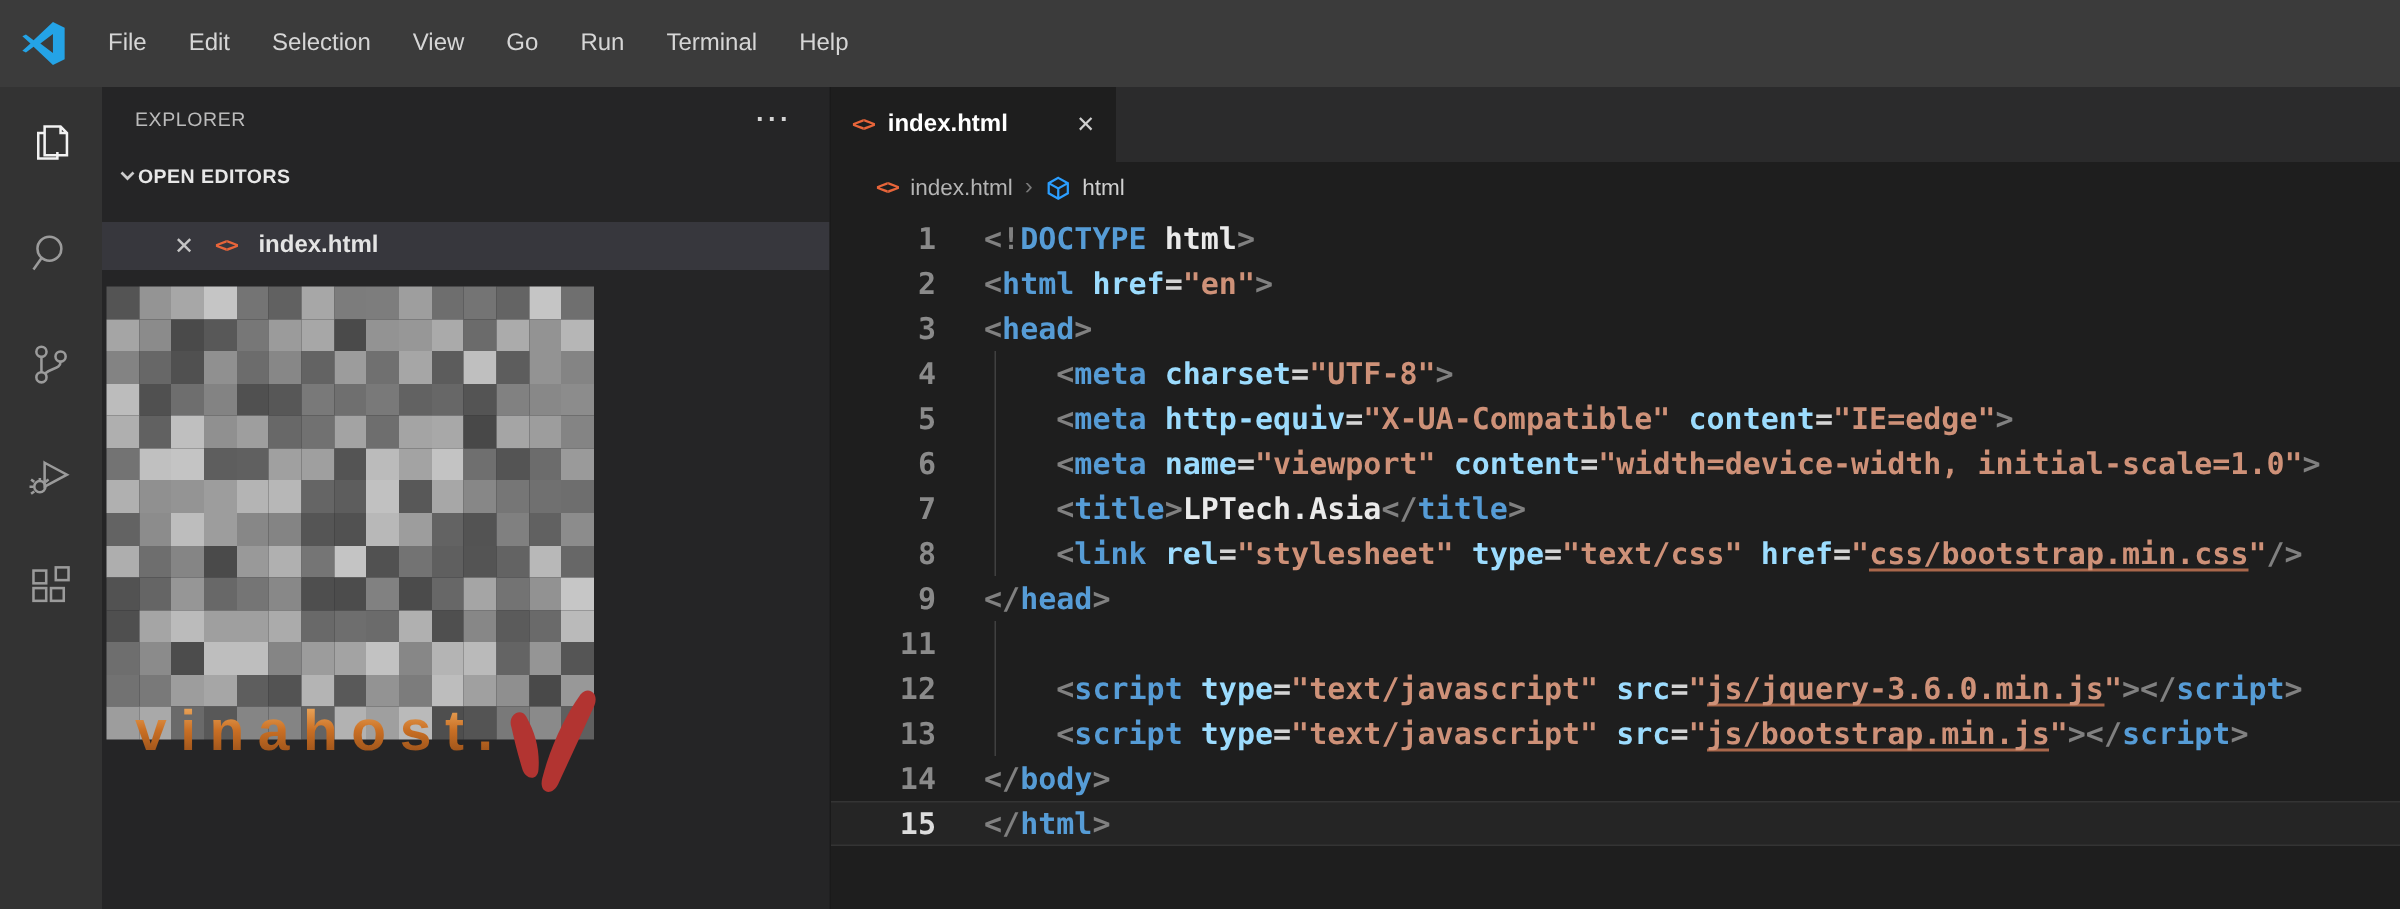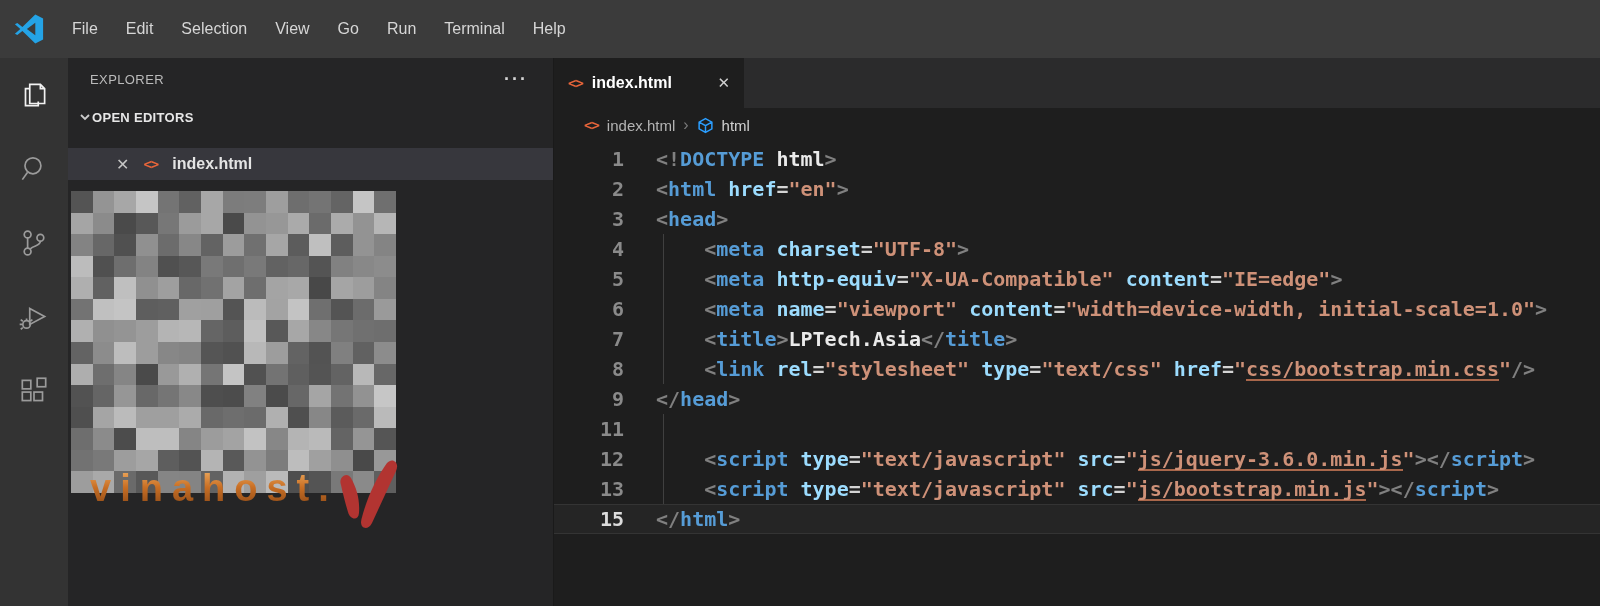--- a/index.html
+++ b/index.html
@@ -403,16 +403,17 @@
         <div class="line"><span class="gutter">3</span><span class="content"><span class="tk-p">&lt;</span><span class="tk-t">head</span><span class="tk-p">&gt;</span></span></div>
         <div class="line"><span class="gutter">4</span><span class="content guide"><span class="tk-w">    </span><span class="tk-p">&lt;</span><span class="tk-t">meta</span><span class="tk-w"> </span><span class="tk-a">charset</span><span class="tk-w">=</span><span class="tk-s">"UTF-8"</span><span class="tk-p">&gt;</span></span></div>
         <div class="line"><span class="gutter">5</span><span class="content guide"><span class="tk-w">    </span><span class="tk-p">&lt;</span><span class="tk-t">meta</span><span class="tk-w"> </span><span class="tk-a">http-equiv</span><span class="tk-w">=</span><span class="tk-s">"X-UA-Compatible"</span><span class="tk-w"> </span><span class="tk-a">content</span><span class="tk-w">=</span><span class="tk-s">"IE=edge"</span><span class="tk-p">&gt;</span></span></div>
         <div class="line"><span class="gutter">6</span><span class="content guide"><span class="tk-w">    </span><span class="tk-p">&lt;</span><span class="tk-t">meta</span><span class="tk-w"> </span><span class="tk-a">name</span><span class="tk-w">=</span><span class="tk-s">"viewport"</span><span class="tk-w"> </span><span class="tk-a">content</span><span class="tk-w">=</span><span class="tk-s">"width=device-width, initial-scale=1.0"</span><span class="tk-p">&gt;</span></span></div>
         <div class="line"><span class="gutter">7</span><span class="content guide"><span class="tk-w">    </span><span class="tk-p">&lt;</span><span class="tk-t">title</span><span class="tk-p">&gt;</span><span class="tk-b">LPTech.Asia</span><span class="tk-p">&lt;</span><span class="tk-p">/</span><span class="tk-t">title</span><span class="tk-p">&gt;</span></span></div>
         <div class="line"><span class="gutter">8</span><span class="content guide"><span class="tk-w">    </span><span class="tk-p">&lt;</span><span class="tk-t">link</span><span class="tk-w"> </span><span class="tk-a">rel</span><span class="tk-w">=</span><span class="tk-s">"stylesheet"</span><span class="tk-w"> </span><span class="tk-a">type</span><span class="tk-w">=</span><span class="tk-s">"text/css"</span><span class="tk-w"> </span><span class="tk-a">href</span><span class="tk-w">=</span><span class="tk-s">"</span><span class="tk-sl">css/bootstrap.min.css</span><span class="tk-s">"</span><span class="tk-p">/&gt;</span></span></div>
         <div class="line"><span class="gutter">9</span><span class="content"><span class="tk-p">&lt;</span><span class="tk-p">/</span><span class="tk-t">head</span><span class="tk-p">&gt;</span></span></div>
         <div class="line"><span class="gutter">11</span><span class="content guide"></span></div>
         <div class="line"><span class="gutter">12</span><span class="content guide"><span class="tk-w">    </span><span class="tk-p">&lt;</span><span class="tk-t">script</span><span class="tk-w"> </span><span class="tk-a">type</span><span class="tk-w">=</span><span class="tk-s">"text/javascript"</span><span class="tk-w"> </span><span class="tk-a">src</span><span class="tk-w">=</span><span class="tk-s">"</span><span class="tk-sl">js/jquery-3.6.0.min.js</span><span class="tk-s">"</span><span class="tk-p">&gt;</span><span class="tk-p">&lt;</span><span class="tk-p">/</span><span class="tk-t">script</span><span class="tk-p">&gt;</span></span></div>
         <div class="line"><span class="gutter">13</span><span class="content guide"><span class="tk-w">    </span><span class="tk-p">&lt;</span><span class="tk-t">script</span><span class="tk-w"> </span><span class="tk-a">type</span><span class="tk-w">=</span><span class="tk-s">"text/javascript"</span><span class="tk-w"> </span><span class="tk-a">src</span><span class="tk-w">=</span><span class="tk-s">"</span><span class="tk-sl">js/bootstrap.min.js</span><span class="tk-s">"</span><span class="tk-p">&gt;</span><span class="tk-p">&lt;</span><span class="tk-p">/</span><span class="tk-t">script</span><span class="tk-p">&gt;</span></span></div>
+        <div class="line"><span class="gutter">14</span><span class="content"><span class="tk-p">&lt;</span><span class="tk-p">/</span><span class="tk-t">body</span><span class="tk-p">&gt;</span></span></div>
         <div class="line current"><span class="gutter">15</span><span class="content"><span class="tk-p">&lt;</span><span class="tk-p">/</span><span class="tk-t">html</span><span class="tk-p">&gt;</span></span></div>
       </div>
   </div>
 </div>
 
 </body></html>

